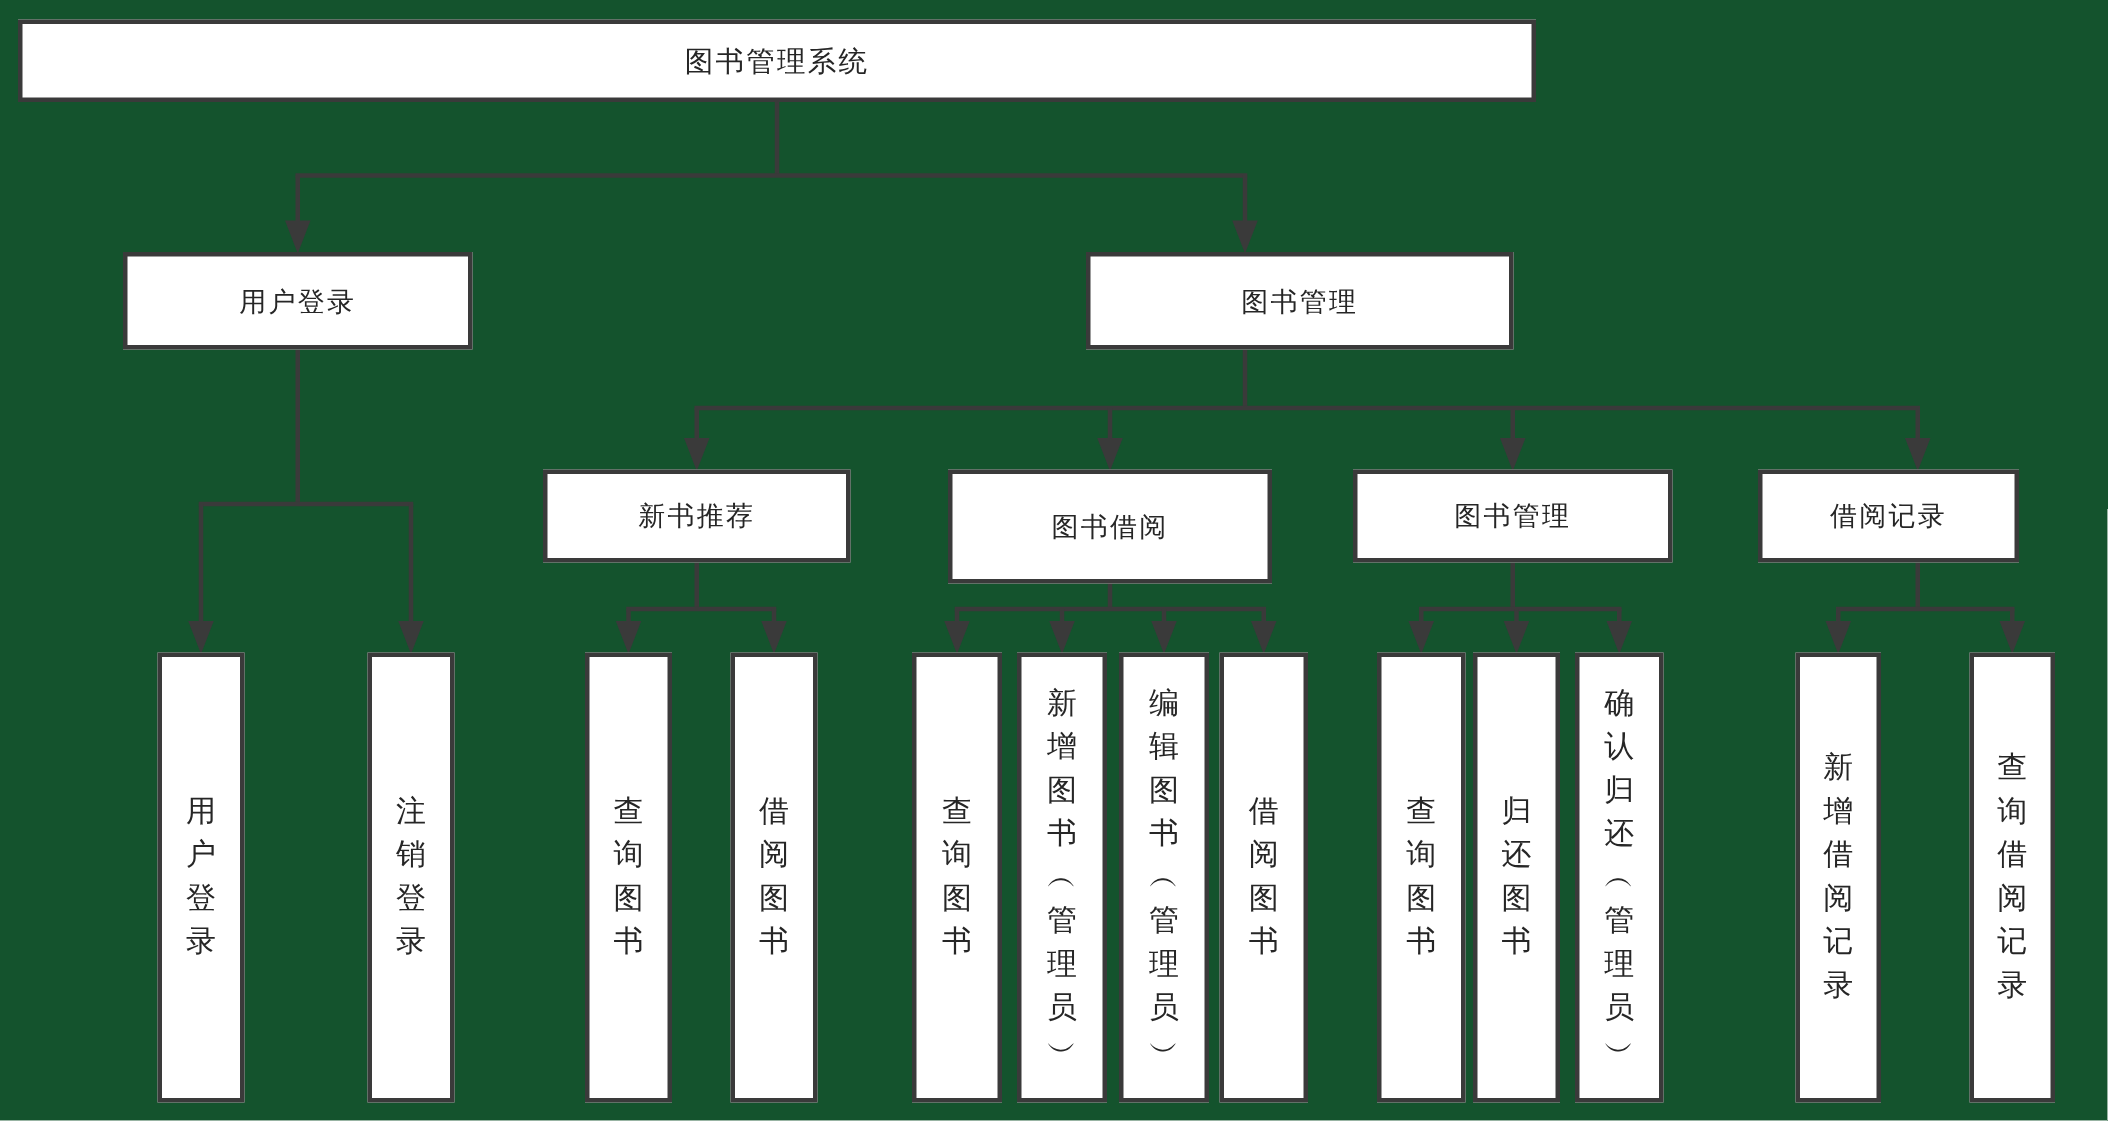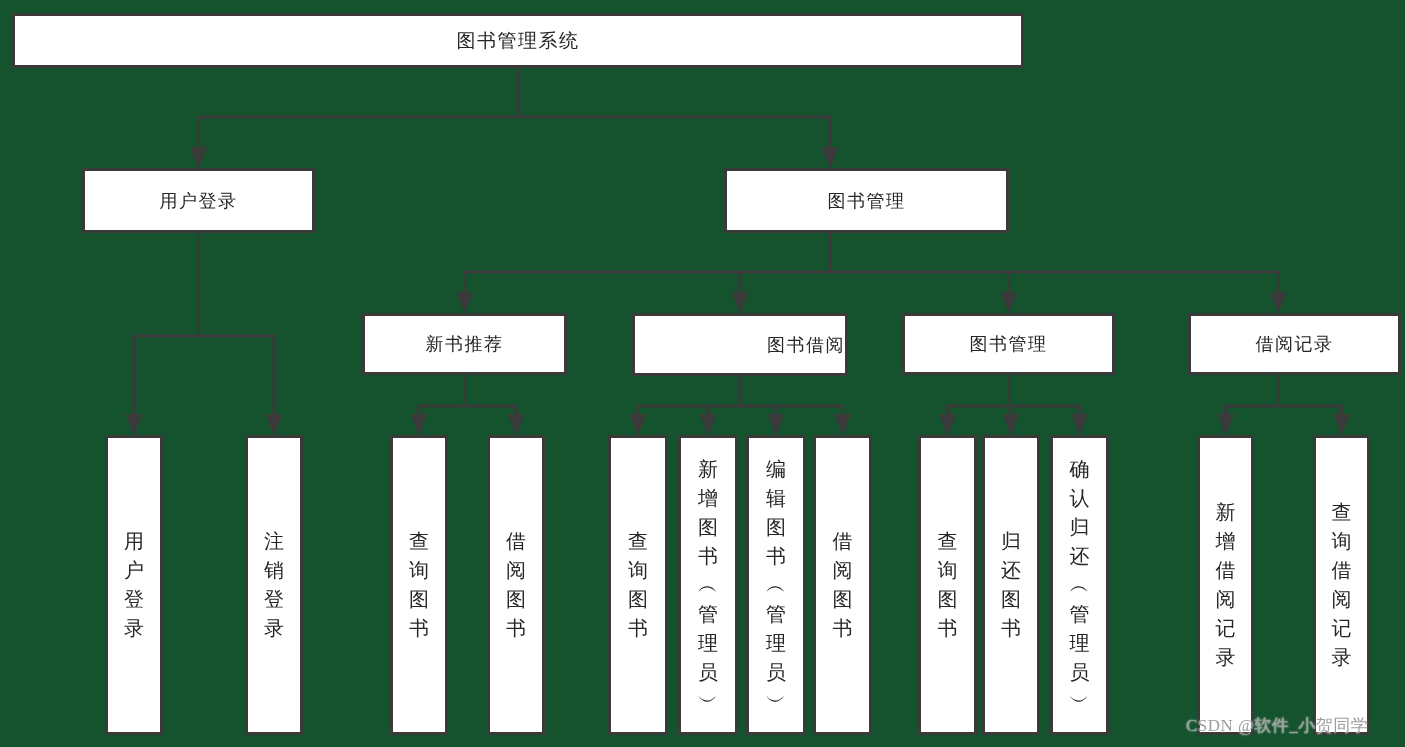--- a/index.html
+++ b/index.html
@@ -87,27 +87,27 @@
       </div>
       <div class="node h" style="left: 82px; top: 168px; width: 233px; height: 65px;">
         <span>用户登录</span>
       </div>
       <div class="node h" style="left: 724px; top: 168px; width: 285px; height: 65px;">
         <span>图书管理</span>
       </div>
       <div class="node h" style="left: 362px; top: 313px; width: 205px; height: 62px; justify-content: center;">
         <span>新书推荐</span>
       </div>
-      <div class="node h" style="left: 632px; top: 313px; width: 216px; height: 63px; justify-content: flex-end;">
+      <div class="node h" style="left: 632px; top: 313px; width: 216px; height: 76px;">
         <span>图书借阅</span>
       </div>
       <div class="node h" style="left: 902px; top: 313px; width: 213px; height: 62px;">
         <span>图书管理</span>
       </div>
-      <div class="node h" style="left: 1172px; top: 313px; width: 213px; height: 62px; margin-left: 16px;">
+      <div class="node h" style="left: 1172px; top: 313px; width: 174px; height: 62px;">
         <span>借阅记录</span>
       </div>
       <div class="node v" style="left: 105px; top: 435px; width: 58px; height: 300px;">
         <span>
           <span class="vchar">用</span>
           <span class="vchar">户</span>
           <span class="vchar">登</span>
           <span class="vchar">录</span>
         </span>
       </div>
@@ -220,14 +220,13 @@
         <span>
           <span class="vchar">查</span>
           <span class="vchar">询</span>
           <span class="vchar">借</span>
           <span class="vchar">阅</span>
           <span class="vchar">记</span>
           <span class="vchar">录</span>
         </span>
       </div>
     </div>
-  <div class="watermark">CSDN @软件_小贺同学</div>
 </div>
 
 </body></html>

